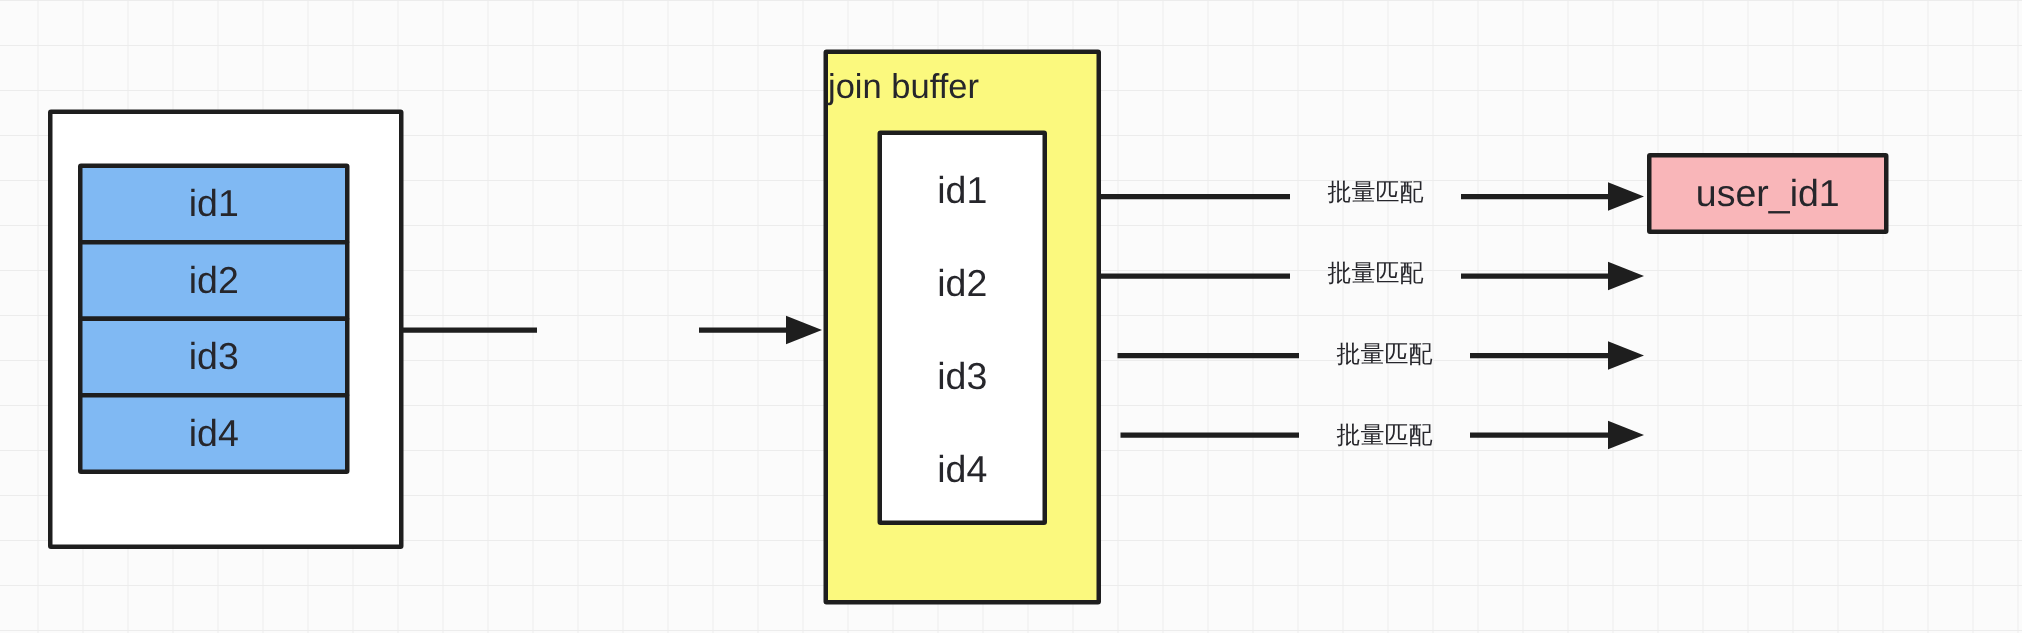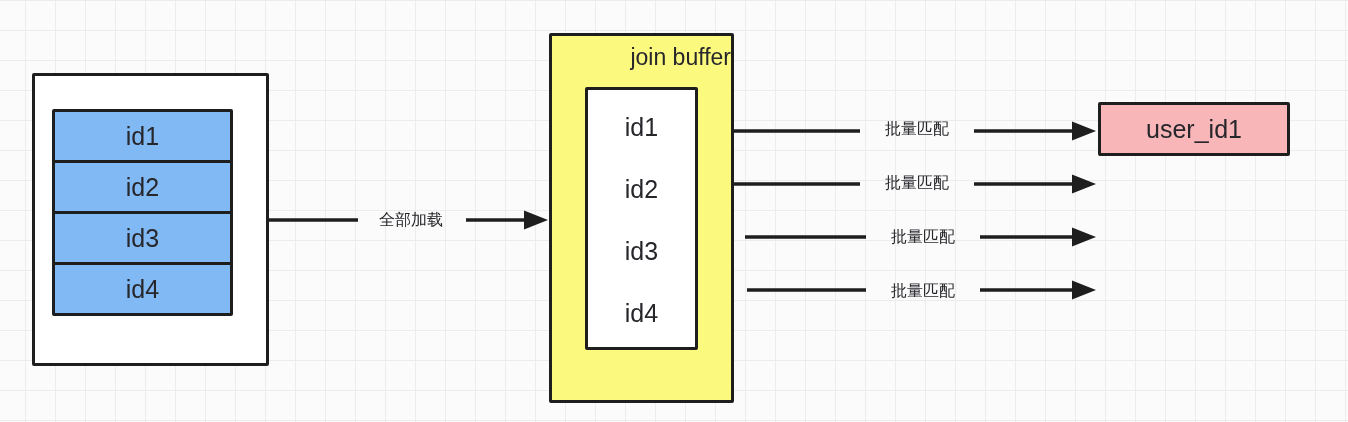--- a/index.html
+++ b/index.html
@@ -33,31 +33,31 @@
   .row{
     box-sizing:border-box;width:181px;height:54px;margin-top:-3px;
     border:3px solid var(--stroke);border-radius:2px;
     display:flex;align-items:center;justify-content:center;
     font-size:25px;
   }
   .row:first-child{margin-top:0;}
   .row.blue{background:var(--row-blue);}
   
   .join-buffer{left:549px;top:33px;width:185px;height:370px;background:var(--buffer-yellow);border-radius:2px;}
-  .jb-title{margin-top:8px;text-align:right;font-size:23px;color:var(--text);}
+  .jb-title{margin-top:8px;text-align:left;font-size:23px;color:var(--text);}
   .jb-inner{
     position:absolute;left:33px;top:51px;width:113px;height:263px;
     background:#fff;border:3px solid var(--stroke);box-sizing:border-box;border-radius:2px;
     display:flex;flex-direction:column;justify-content:space-around;align-items:center;
     padding:6px 0 2px 0;
   }
   .jb-item{font-size:25px;}
   
   .right-table{position:absolute;left:1098px;top:102px;width:182px;}
-  .right-table .row{width:192px;text-align:center;}
+  .right-table .row{width:161px;text-align:center;}
   .row.pink{background:var(--row-pink);}
   
   .label{
     position:absolute;font-size:16px;line-height:32px;text-align:center;
     color:var(--text);white-space:nowrap;
   }
   .load-label{left:352px;top:204px;width:118px;}
   .m1{left:862px;top:113px;width:110px;}
   .m2{left:862px;top:167px;width:110px;}
   .m3{left:868px;top:221px;width:110px;}
@@ -104,21 +104,20 @@
 
     <line x1="745" y1="237" x2="866" y2="237"></line>
     <line x1="980" y1="237" x2="1074" y2="237"></line>
     <polygon points="1072,227.5 1096,237 1072,246.5"></polygon>
 
     <line x1="747" y1="290" x2="866" y2="290"></line>
     <line x1="980" y1="290" x2="1074" y2="290"></line>
     <polygon points="1072,280.5 1096,290 1072,299.5"></polygon>
   </svg>
 
-  <div class="label load-label">全部加载</div>
   <div class="label m1">批量匹配</div>
   <div class="label m2">批量匹配</div>
   <div class="label m3">批量匹配</div>
   <div class="label m4">批量匹配</div>
 
   <div class="box join-buffer">
     <div class="jb-title">join buffer</div>
     <div class="jb-inner">
       <div class="jb-item">id1</div>
       <div class="jb-item">id2</div>

